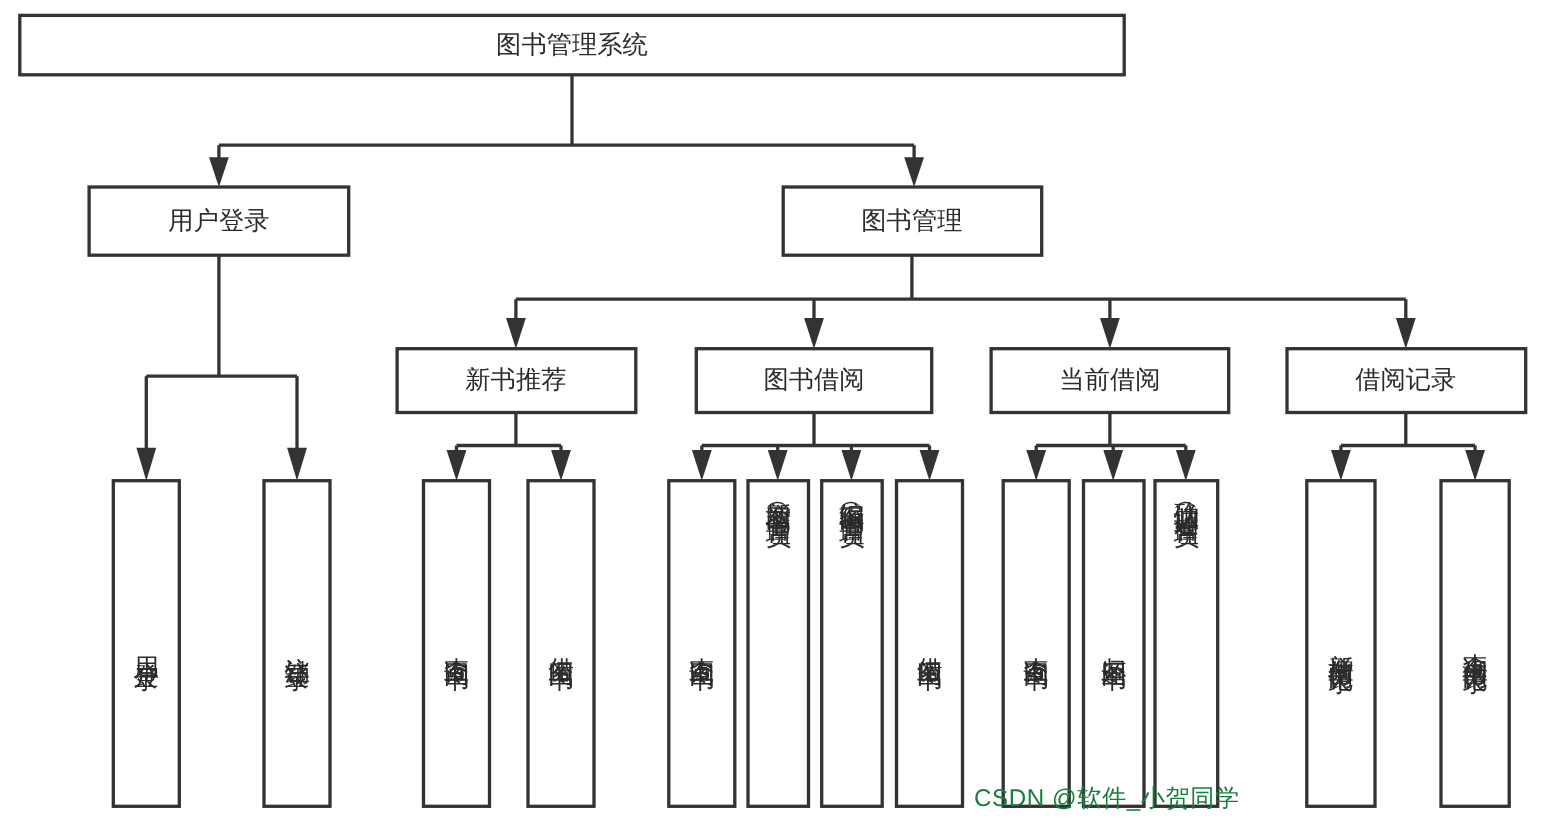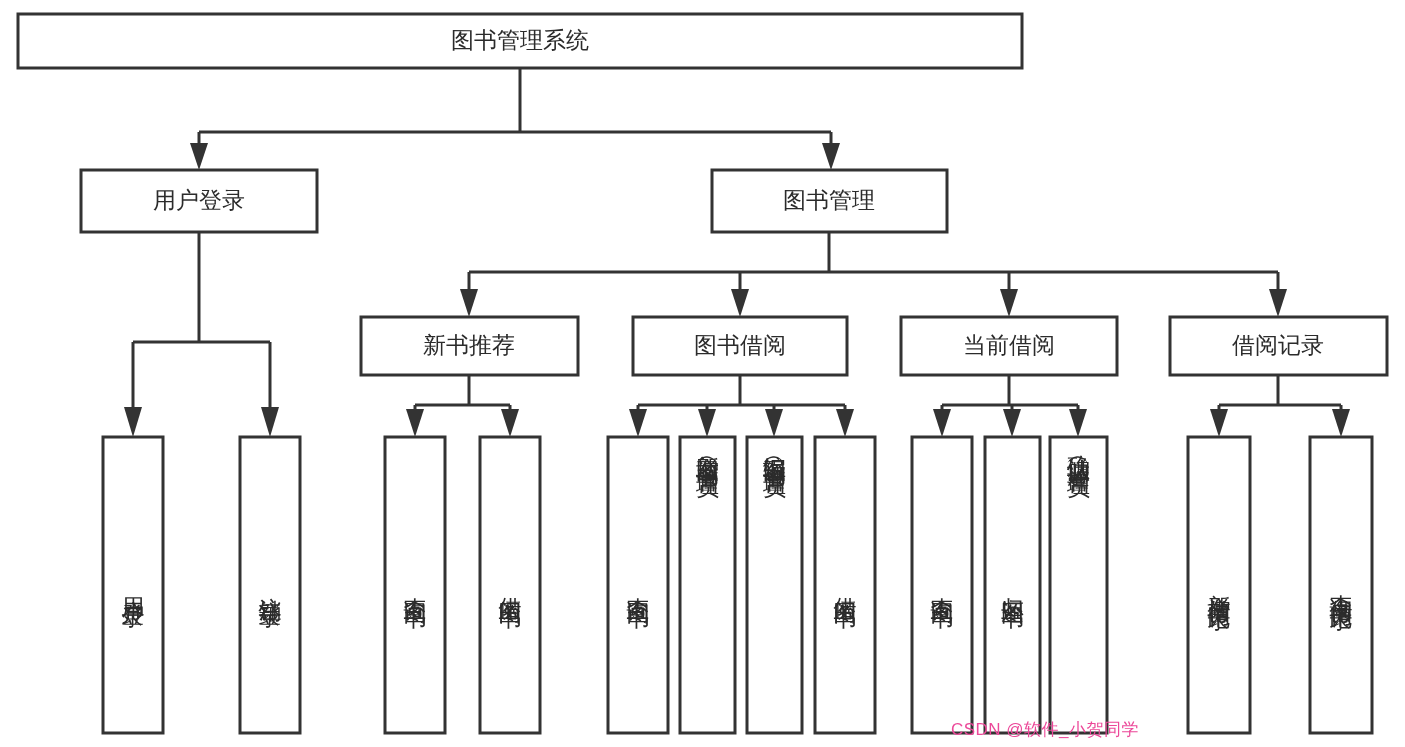--- a/index.html
+++ b/index.html
@@ -60,25 +60,25 @@
     text-orientation: upright;
     font-family: "Liberation Sans", "DejaVu Sans", sans-serif;
     font-size: 23px;
     line-height: 1.18;
     letter-spacing: 3px;
     color: #2b2b2b;
     white-space: nowrap;
   }
   #watermark {
     position: absolute;
-    right: 8px;
+    right: 20px;
     bottom: 6px;
     font-family: "Liberation Sans", "DejaVu Sans", sans-serif;
-    font-size: 17px;
-    color: #ec4899;
+    font-size: 22px;
+    color: #15803d;
     letter-spacing: 0.5px;
     white-space: nowrap;
   }
 </style>
 </head>
 <body>
 
 <div id="diagram-root">
 
   <svg class="flow" viewBox="0 0 1405 747">

